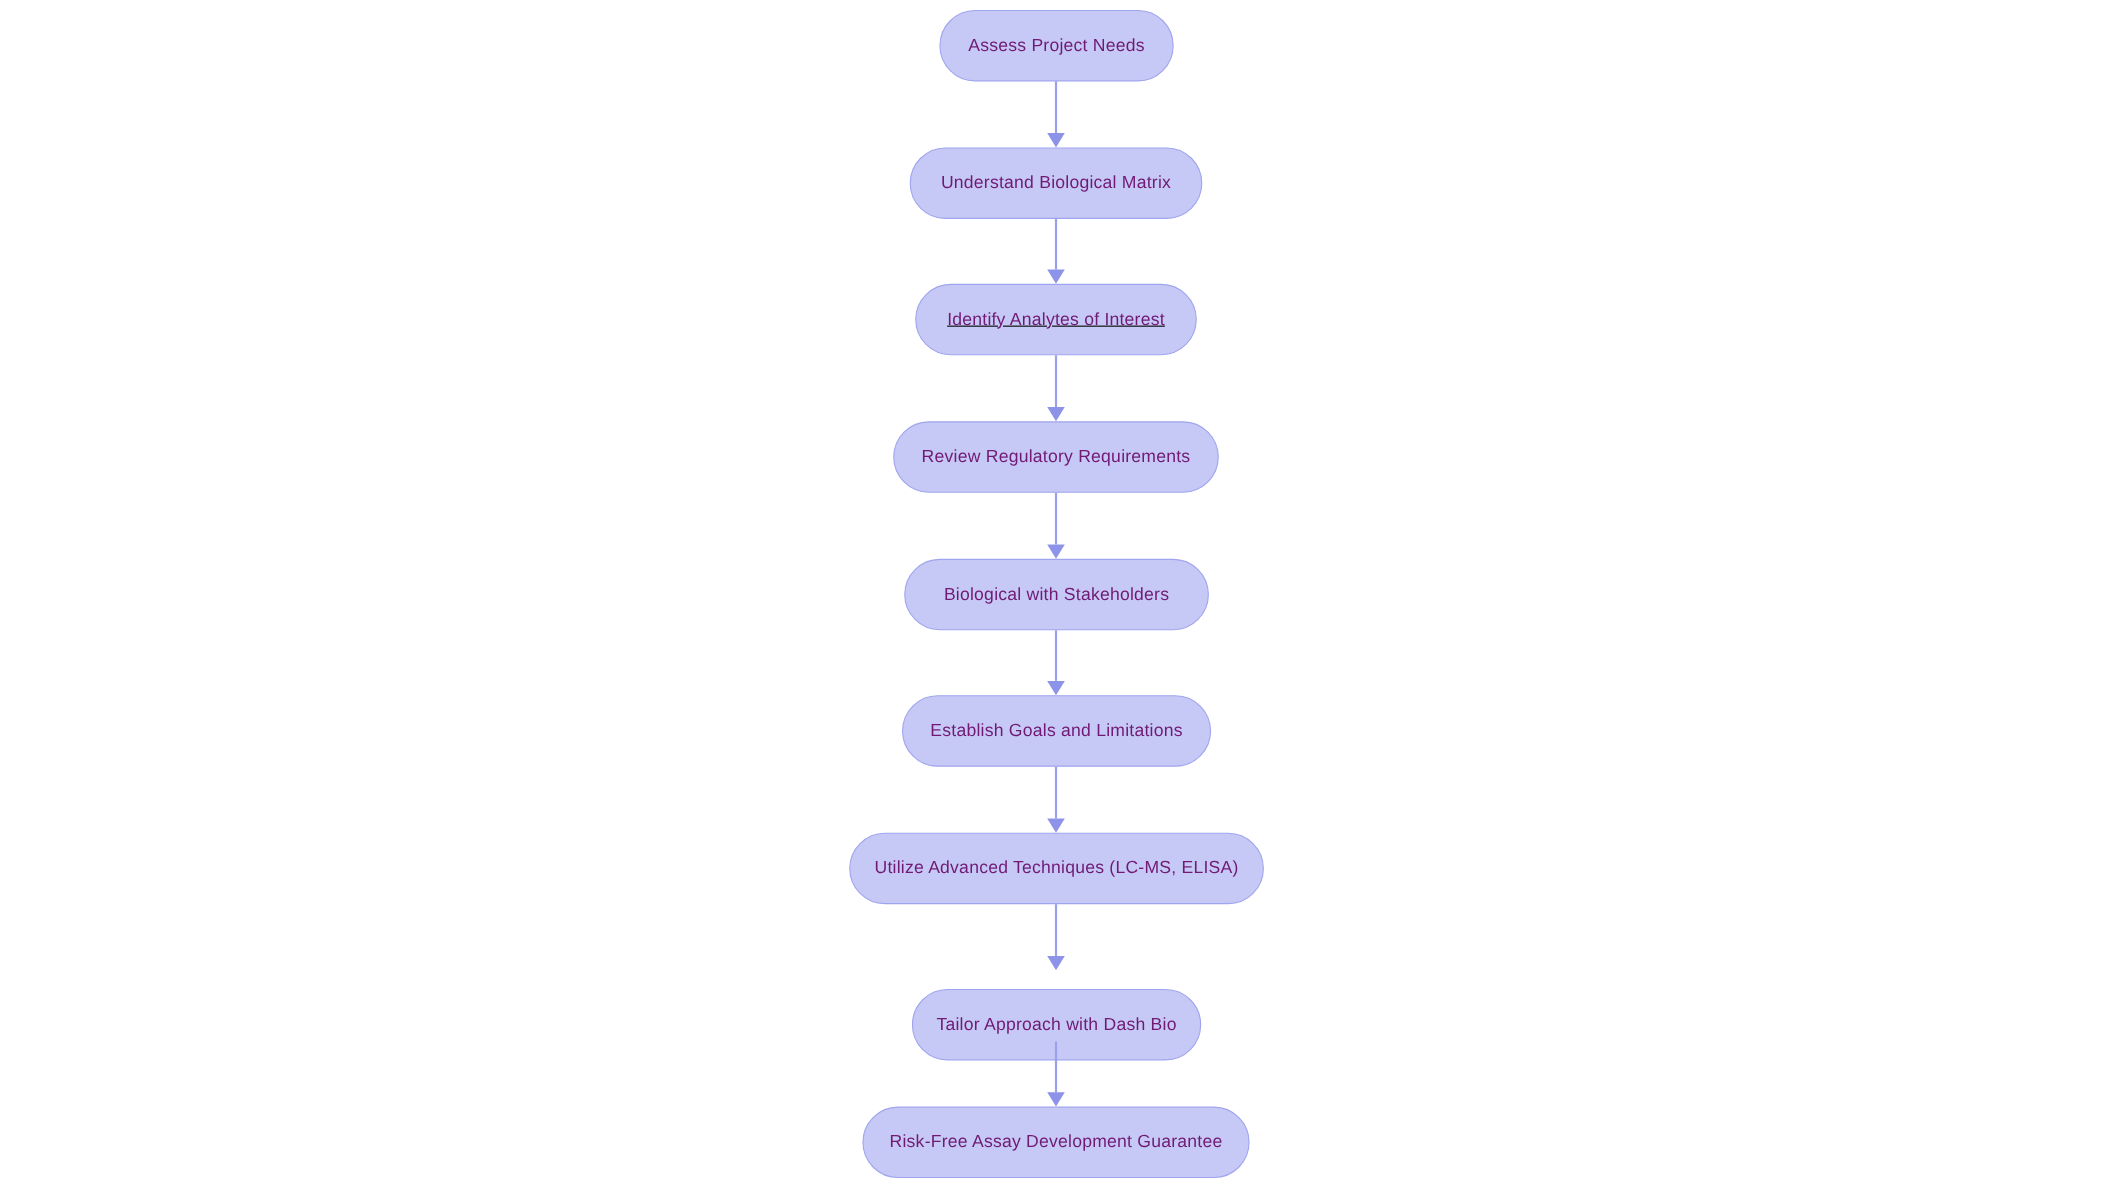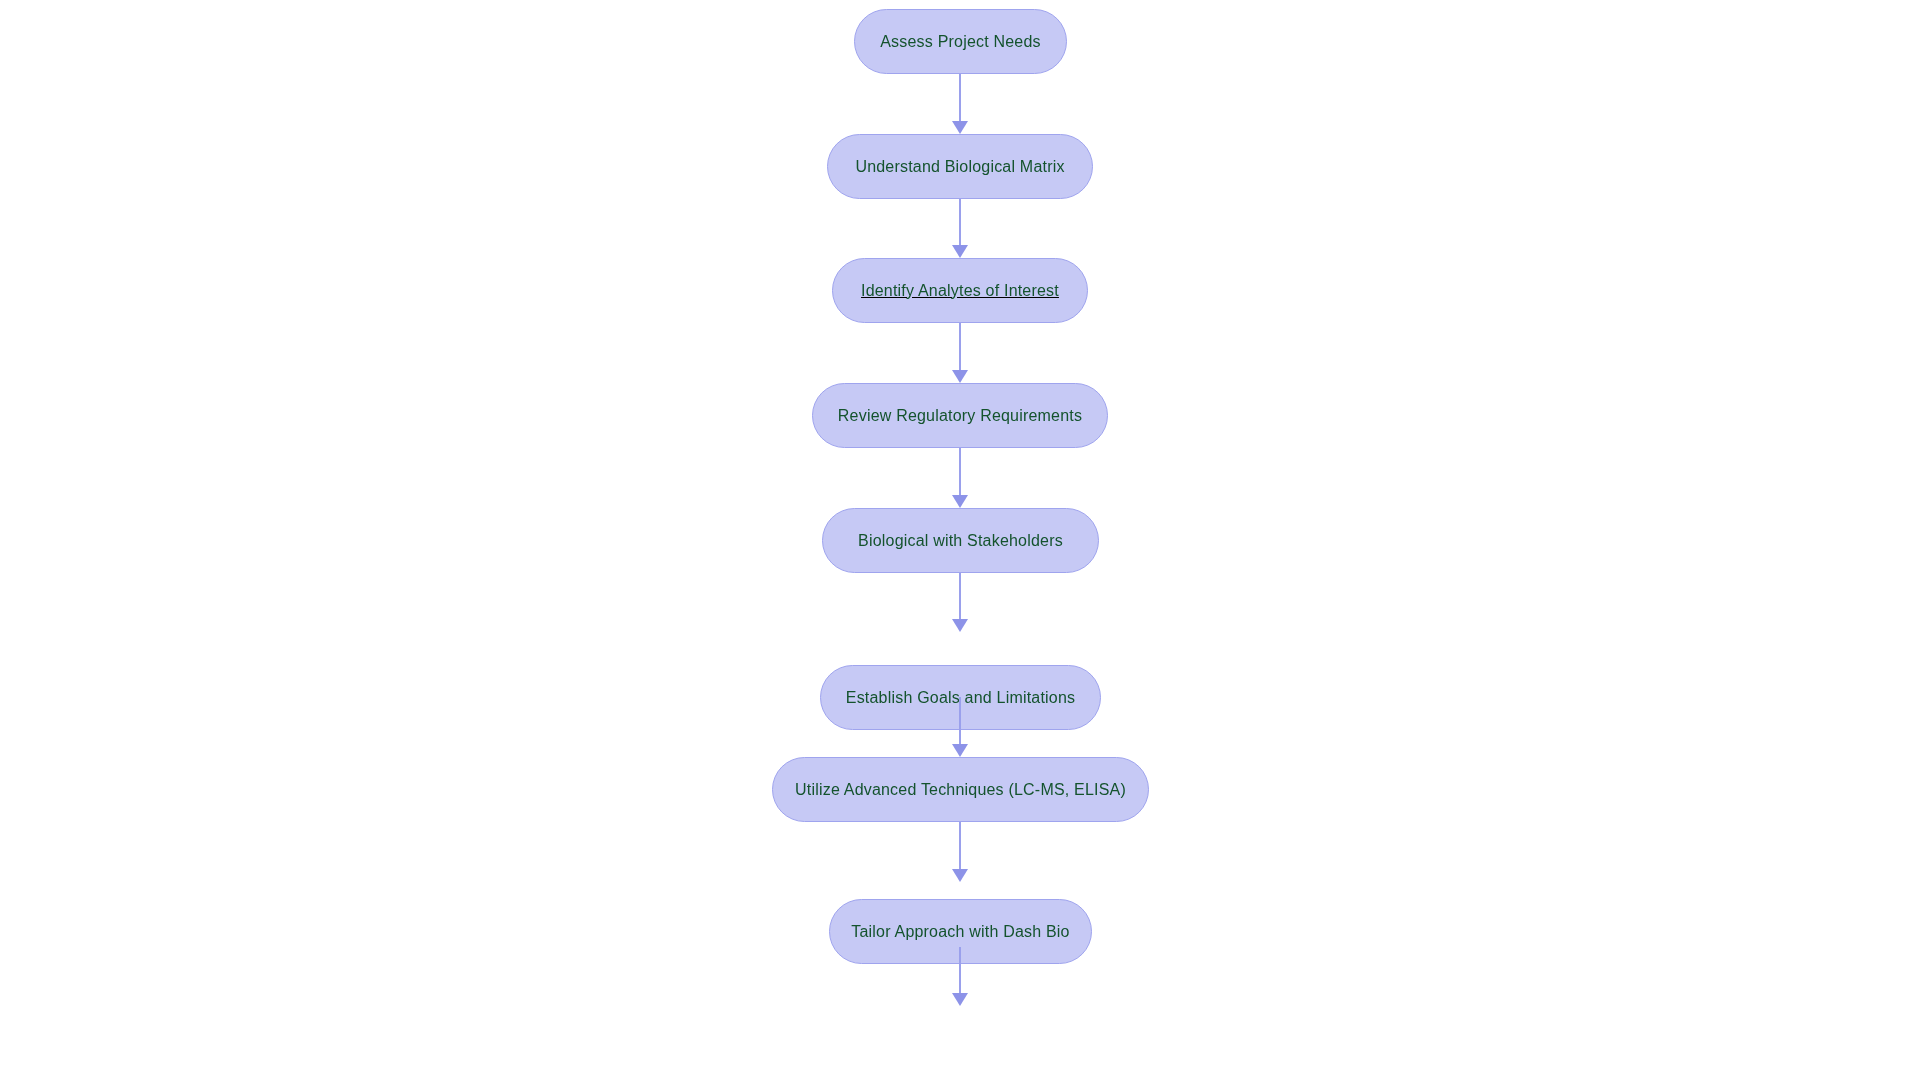--- a/index.html
+++ b/index.html
@@ -20,21 +20,21 @@
     box-sizing: border-box;
     height: 65px;
     background: #c6c9f5;
     border: 1.5px solid #9fa4ee;
     border-radius: 32.5px;
     display: flex;
     align-items: center;
     justify-content: center;
   }
   .node-label {
-    color: #14532d;
+    color: #701a75;
     font-size: 16px;
     letter-spacing: 0.2px;
     white-space: nowrap;
     text-align: center;
   }
   .edge {
     position: absolute;
     left: 952px;
     width: 16px;
     display: flex;
@@ -52,21 +52,21 @@
     border-left: 8px solid transparent;
     border-right: 8px solid transparent;
     border-top: 13px solid #8d93e8;
   }
   
   .n1 { left: 854px; top: 9px;    width: 213px; }
   .n2 { left: 827px; top: 134px;  width: 266px; justify-content: center; }
   .n3 { left: 832px; top: 258px;  width: 256px; text-decoration: underline; }
   .n4 { left: 812px; top: 383px;  width: 296px; justify-content: center; }
   .n5 { left: 822px; top: 508px;  width: 277px; }
-  .n6 { left: 820px; top: 632px;  width: 281px; margin-top: 33px; }
+  .n6 { left: 820px; top: 632px;  width: 281px; }
   .n7 { left: 772px; top: 757px;  width: 377px; }
   .n8 { left: 829px; top: 882px;  width: 263px; margin-top: 17px; }
   .n9 { left: 784px; top: 1006px; width: 352px; }
   
   .e1 { top: 74px;  height: 60px; }
   .e2 { top: 199px; height: 59px; }
   .e3 { top: 323px; height: 60px; }
   .e4 { top: 448px; height: 60px; }
   .e5 { top: 573px; height: 59px; }
   .e6 { top: 697px; height: 60px; }
@@ -143,14 +143,17 @@
 
   <div class="node n8">
     <span class="node-label">Tailor Approach with Dash Bio</span>
   </div>
 
   <div class="edge e8">
     <div class="edge-line"></div>
     <div class="edge-head"></div>
   </div>
 
+  <div class="node n9">
+    <span class="node-label">Risk-Free Assay Development Guarantee</span>
+  </div>
 
 </div>
 
 </body></html>

